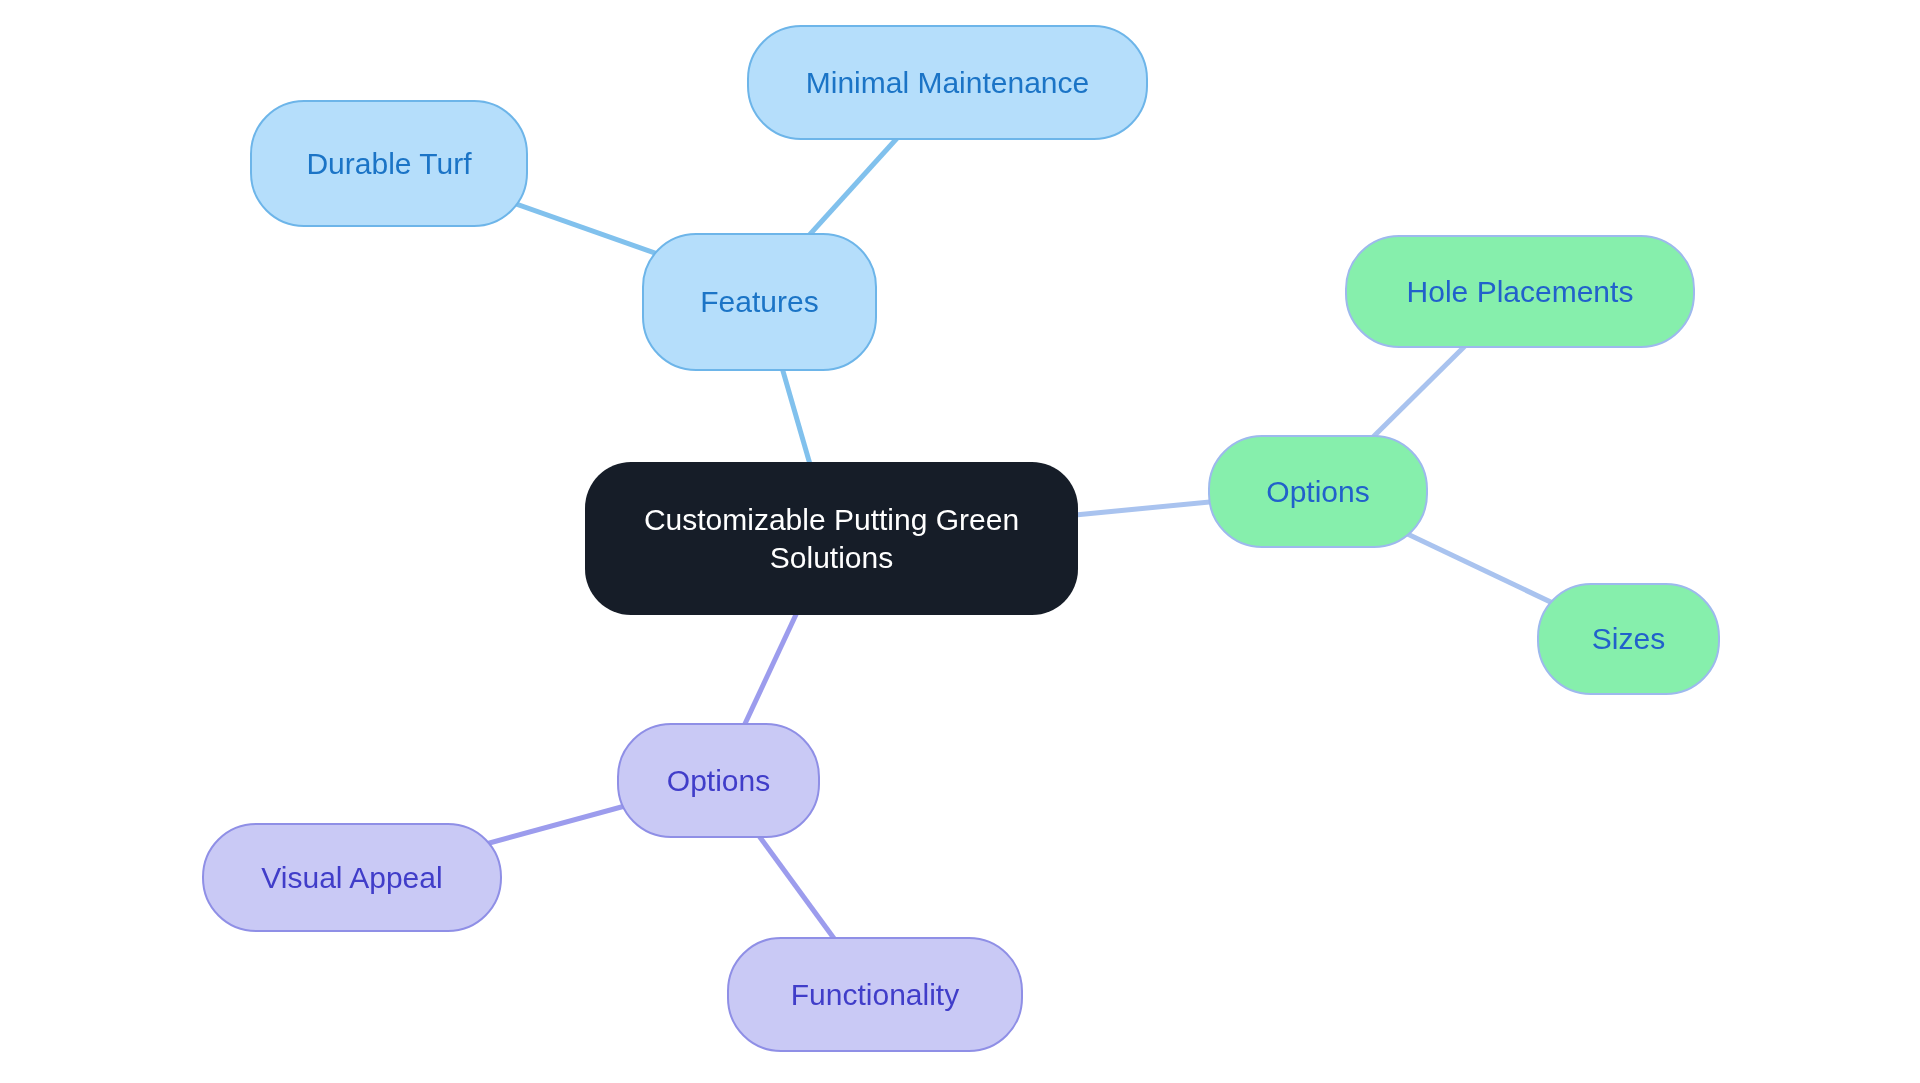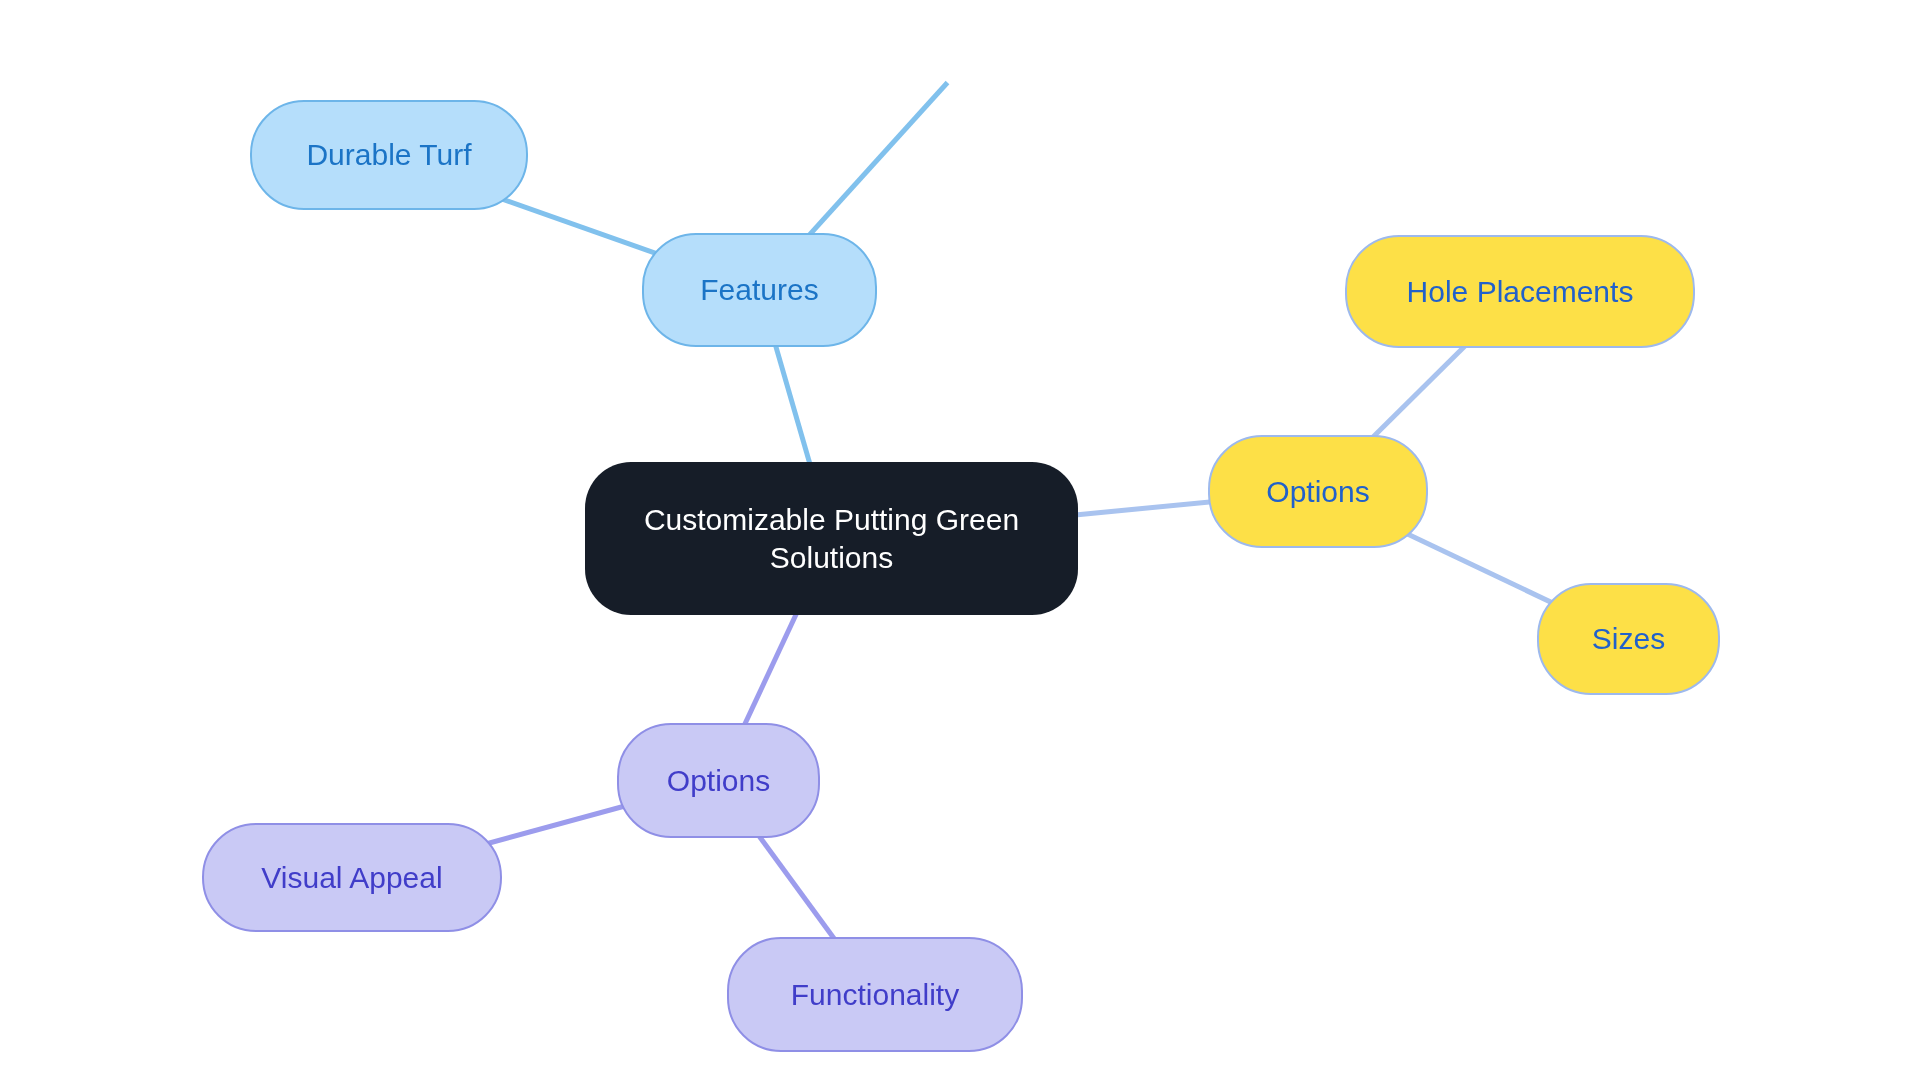--- a/index.html
+++ b/index.html
@@ -38,21 +38,21 @@
     line-height: 1.25;
     white-space: nowrap;
     box-sizing: border-box;
   }
   .branch-features {
     background: #b5defb;
     border: 2px solid #6db5e9;
     color: #1b74c6;
   }
   .branch-options {
-    background: #fde047;
+    background: #86efac;
     border: 2px solid #9db9ed;
     color: #2161cb;
   }
   .branch-trends {
     background: #c9c9f5;
     border: 2px solid #8f8fe6;
     color: #403dc9;
   }
   .node-central {
     background: #161d28;
@@ -75,26 +75,29 @@
     <line class="edge-features" x1="759.5" y1="290" x2="947.5" y2="82.5"></line>
     <line class="edge-features" x1="831.5" y1="538.5" x2="759.5" y2="290"></line>
     <line class="edge-options" x1="831.5" y1="538.5" x2="1318" y2="491.5"></line>
     <line class="edge-options" x1="1318" y1="491.5" x2="1520" y2="291.5"></line>
     <line class="edge-options" x1="1318" y1="491.5" x2="1628.5" y2="639"></line>
     <line class="edge-trends" x1="831.5" y1="538.5" x2="718.5" y2="780.5"></line>
     <line class="edge-trends" x1="718.5" y1="780.5" x2="352" y2="880.5"></line>
     <line class="edge-trends" x1="718.5" y1="780.5" x2="875" y2="994.5"></line>
   </svg>
 
-  <div class="node branch-features" style="left:250px;top:100px;width:278px;height:110px">
+  <div class="node branch-features" style="left:250px;top:100px;width:278px;height:127px">
     <span>Durable Turf</span>
   </div>
 
+  <div class="node branch-features" style="left:747px;top:25px;width:401px;height:115px">
+    <span>Minimal Maintenance</span>
+  </div>
 
-  <div class="node branch-features" style="left:642px;top:233px;width:235px;height:114px">
+  <div class="node branch-features" style="left:642px;top:233px;width:235px;height:138px">
     <span>Features</span>
   </div>
 
   <div class="node branch-options" style="left:1345px;top:235px;width:350px;height:113px">
     <span>Hole Placements</span>
   </div>
 
   <div class="node branch-options" style="left:1208px;top:435px;width:220px;height:113px">
     <span>Options</span>
   </div>

